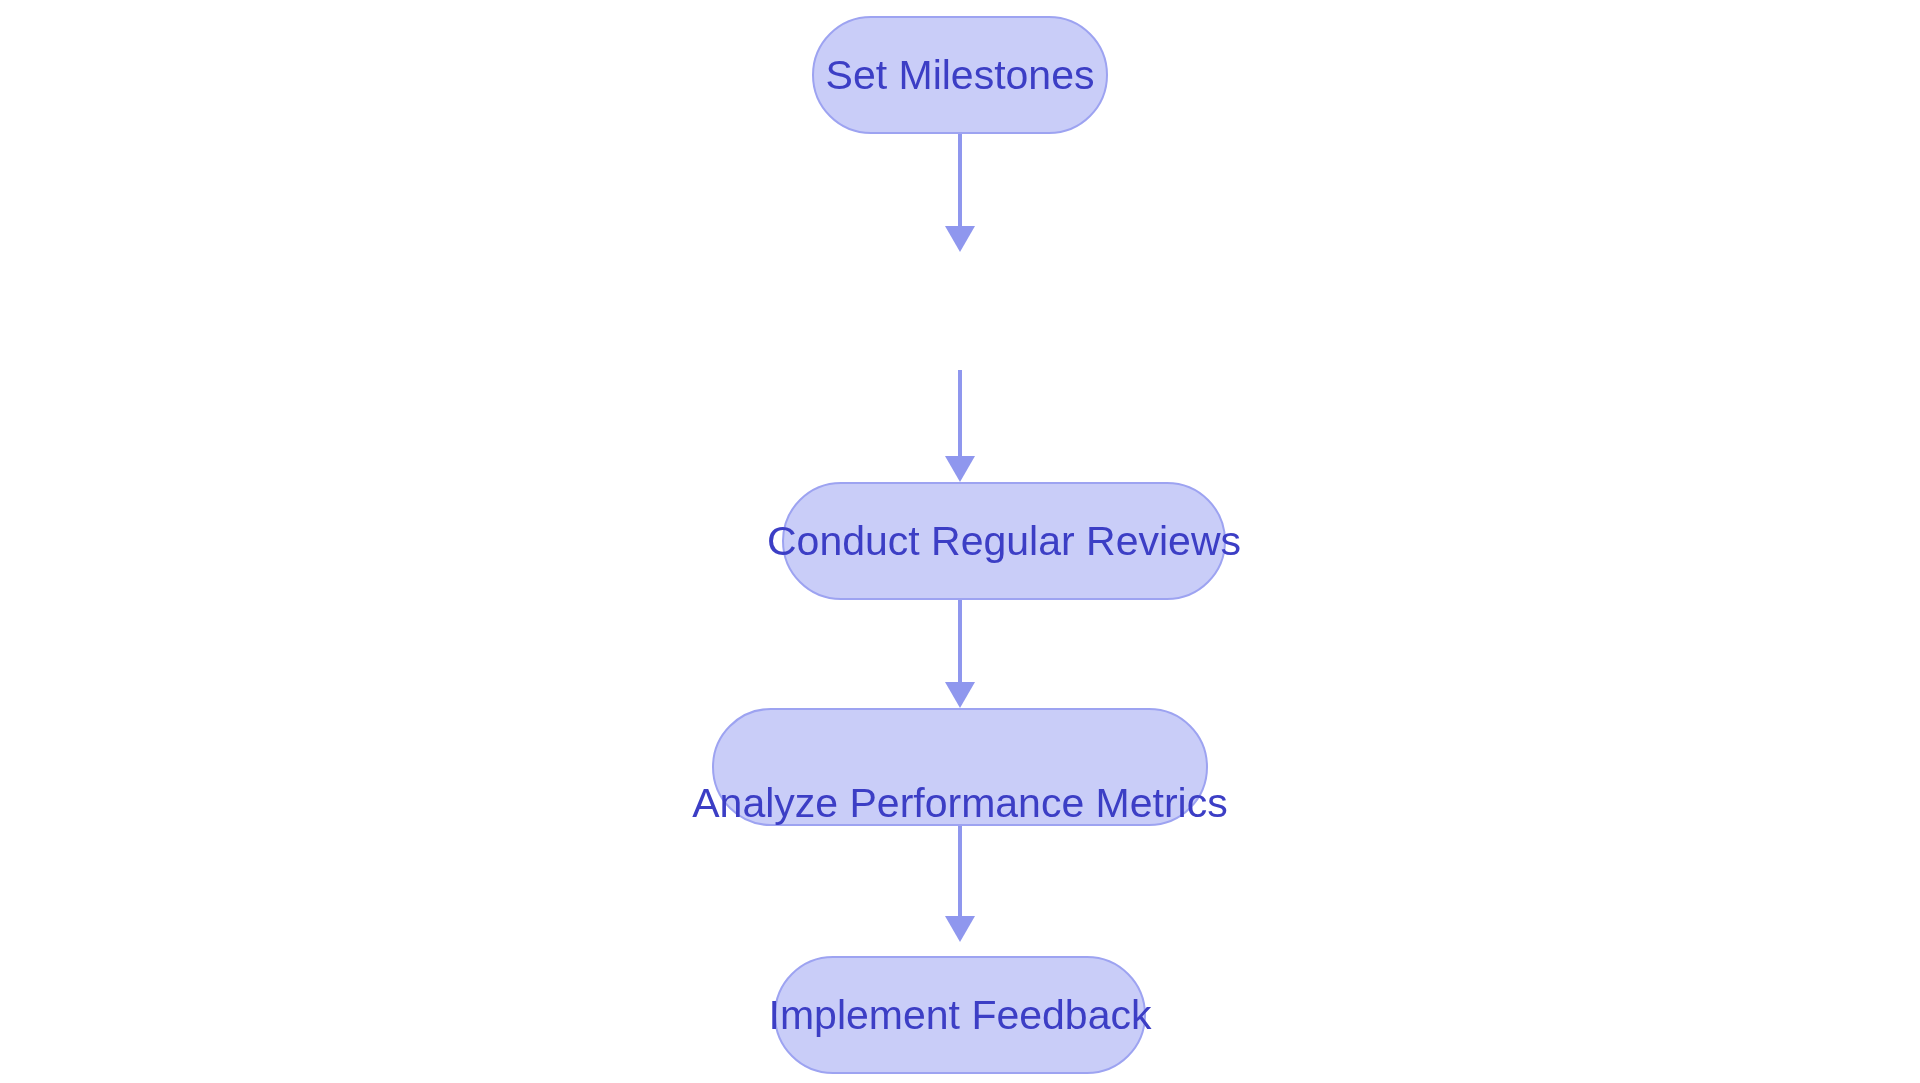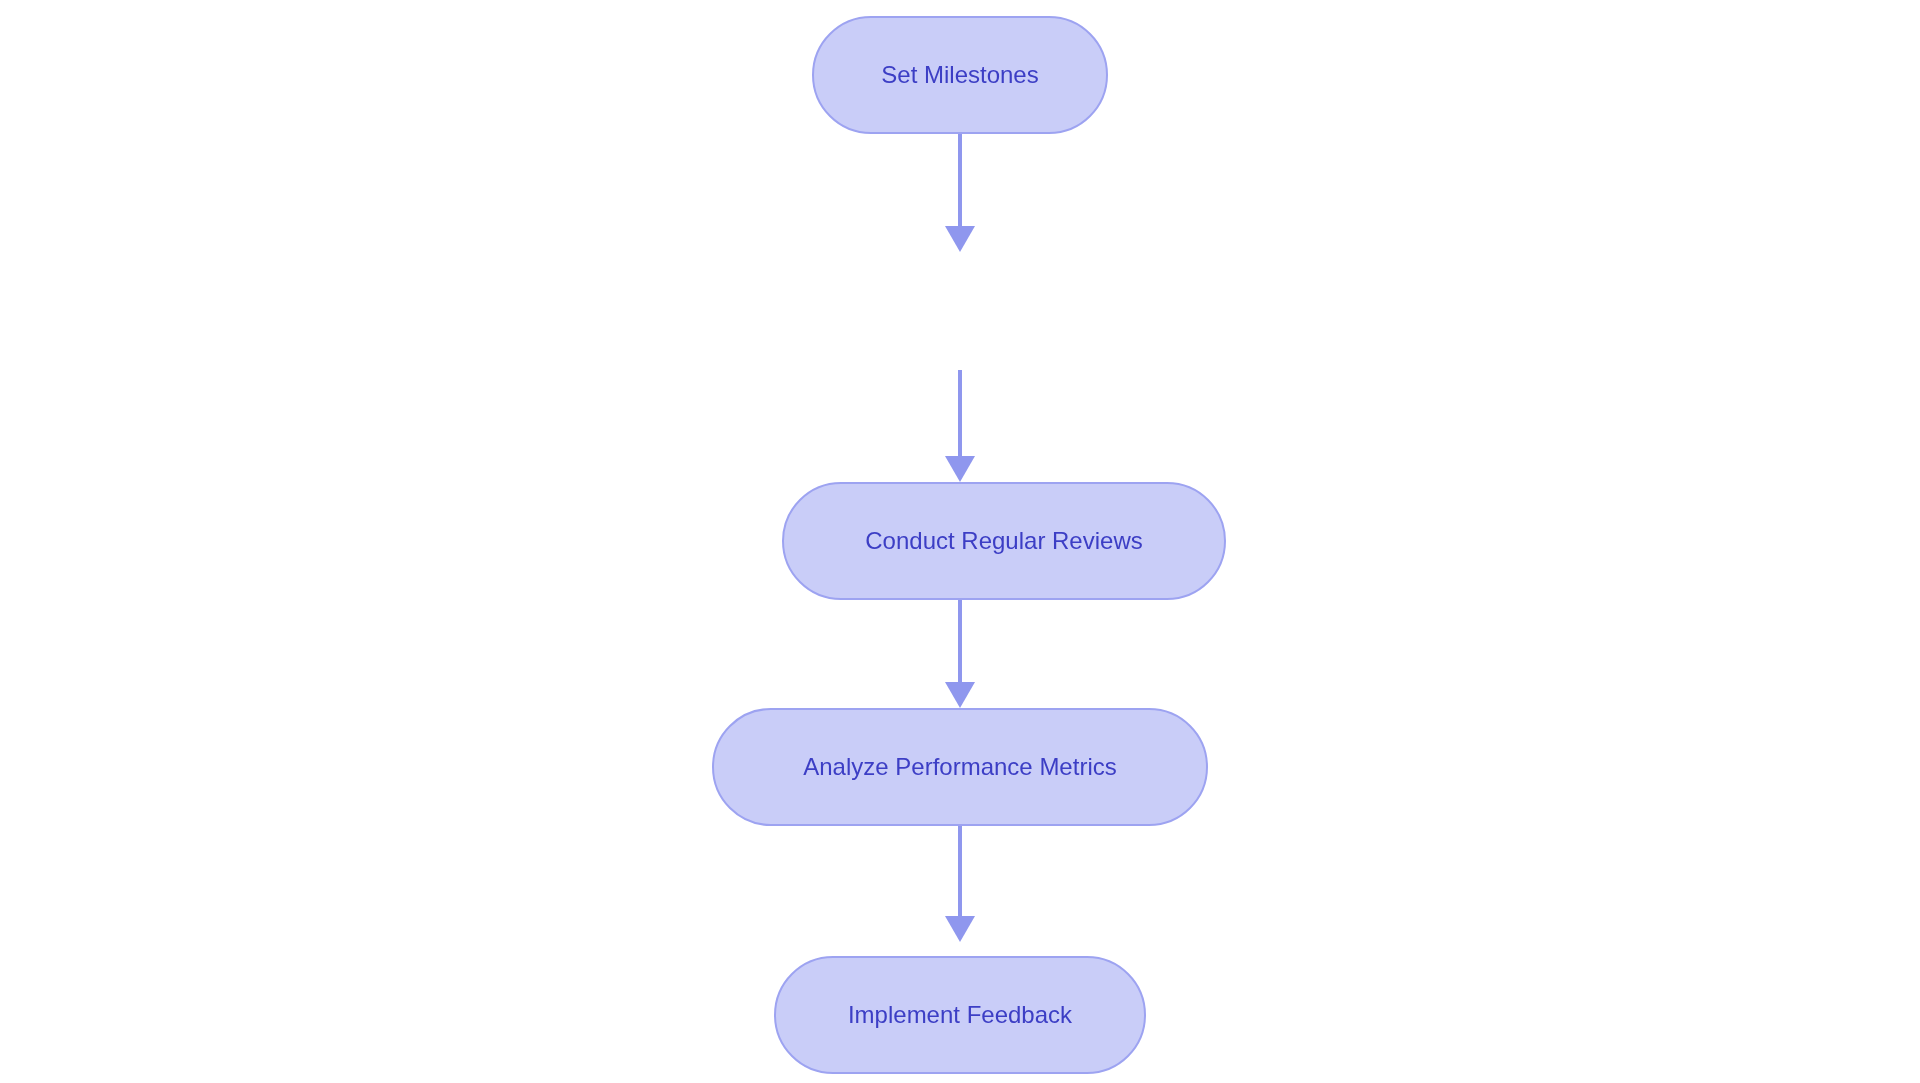--- a/index.html
+++ b/index.html
@@ -21,29 +21,29 @@
     height: 118px;
     border-radius: 59px;
     background: var(--node-fill, #c9cdf8);
     border: 2px solid var(--node-border, #9da3f1);
     display: flex;
     align-items: center;
     justify-content: center;
   }
   .node .label {
     color: var(--node-text, #3c3ec5);
-    font-size: 24px;
+    font-size: 41px;
     line-height: 1;
     white-space: nowrap;
     text-align: center;
   }
   .n1 { left: 812px; top: 16px;  width: 296px; }
   .n2 { left: 774px; top: 252px; width: 372px; }
   .n3 { left: 782px; top: 482px; width: 444px; }
-  .n4 { left: 712px; top: 708px; width: 496px; }
+  .n4 { left: 712px; top: 708px; width: 496px; align-items: flex-end; }
   .n5 { left: 774px; top: 942px; width: 372px; margin-top: 14px; }
 
   .arrow {
     position: absolute;
     left: 945px;            
     width: 30px;
     display: flex;
     flex-direction: column;
     align-items: center;
   }

